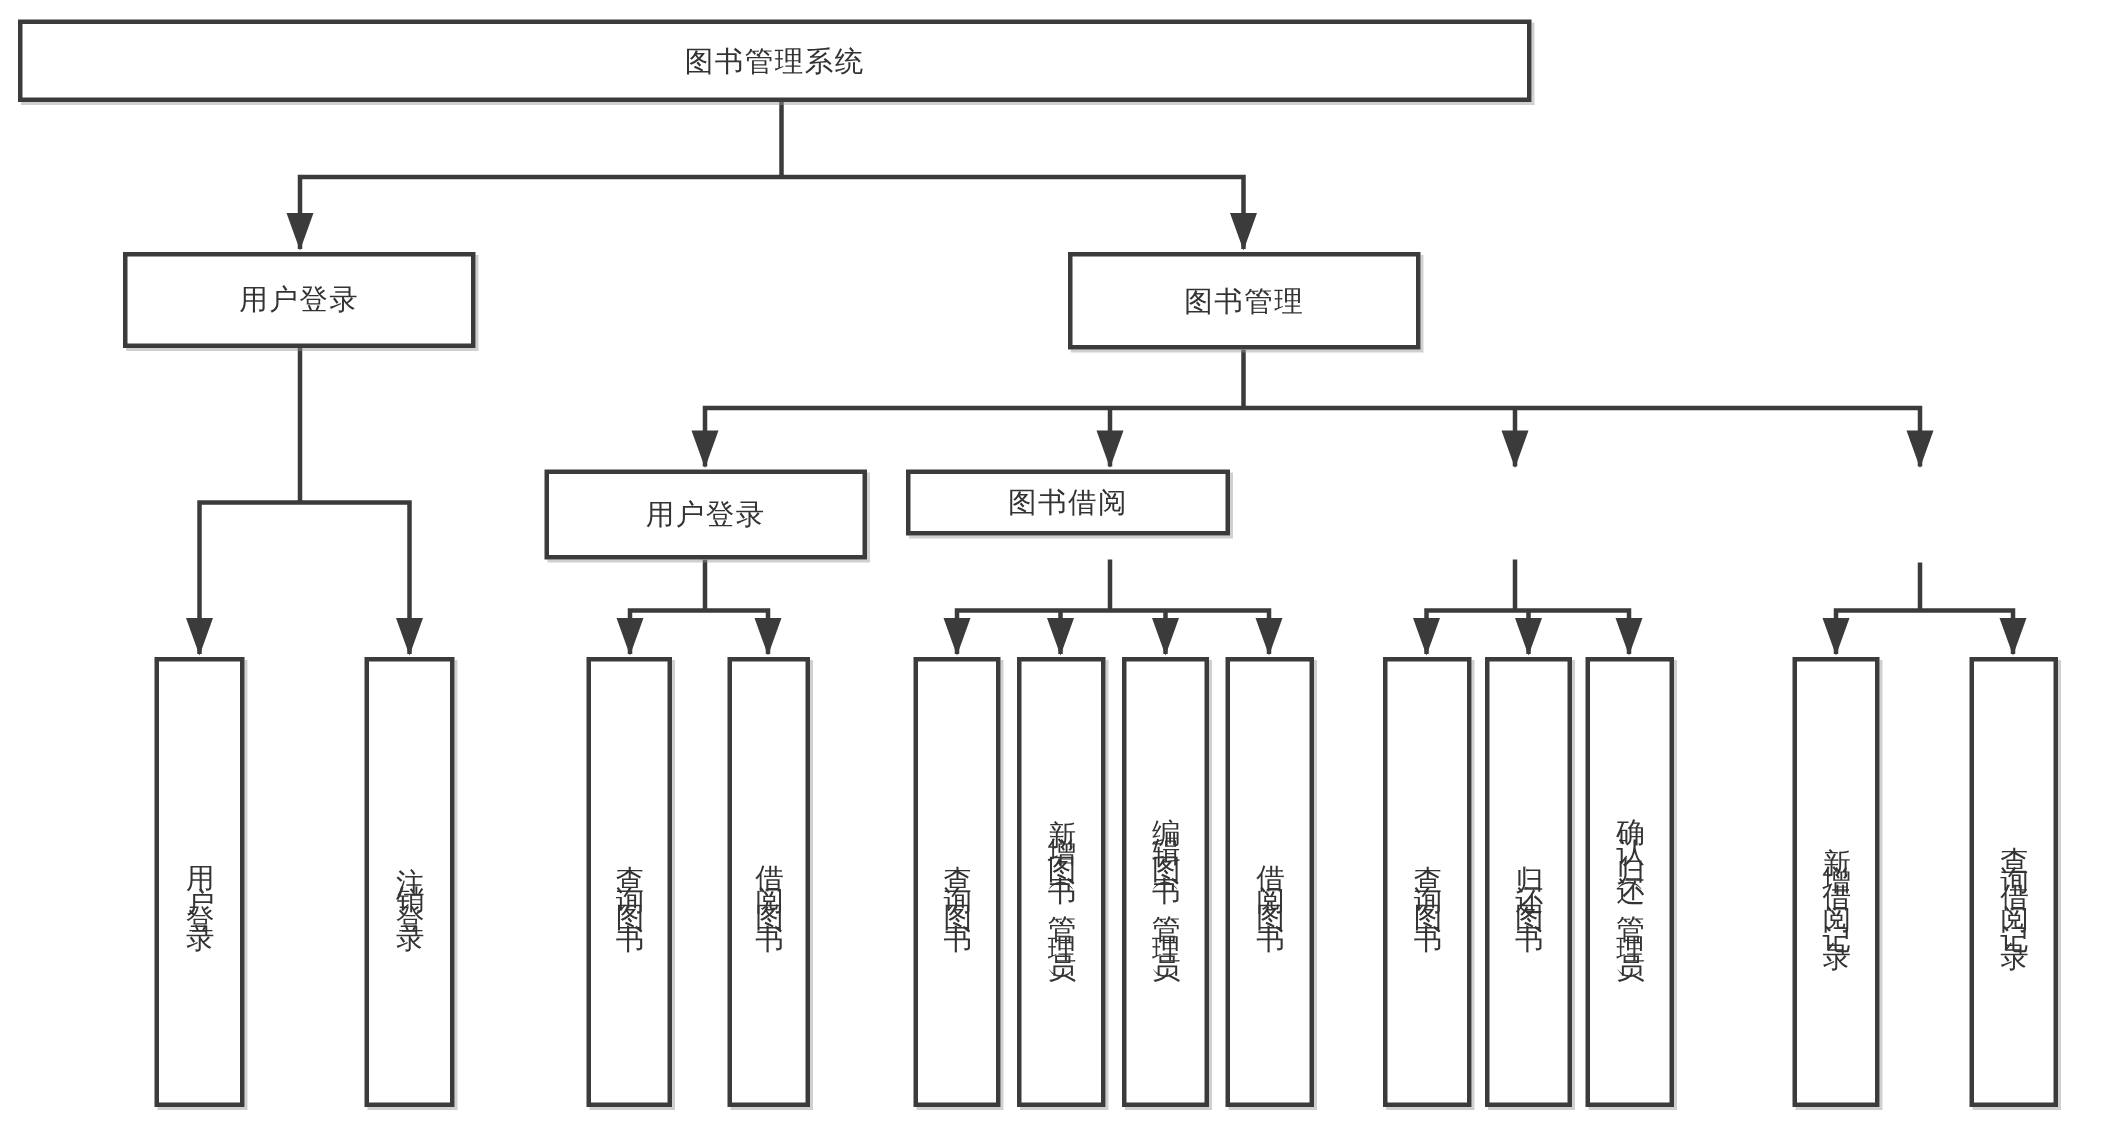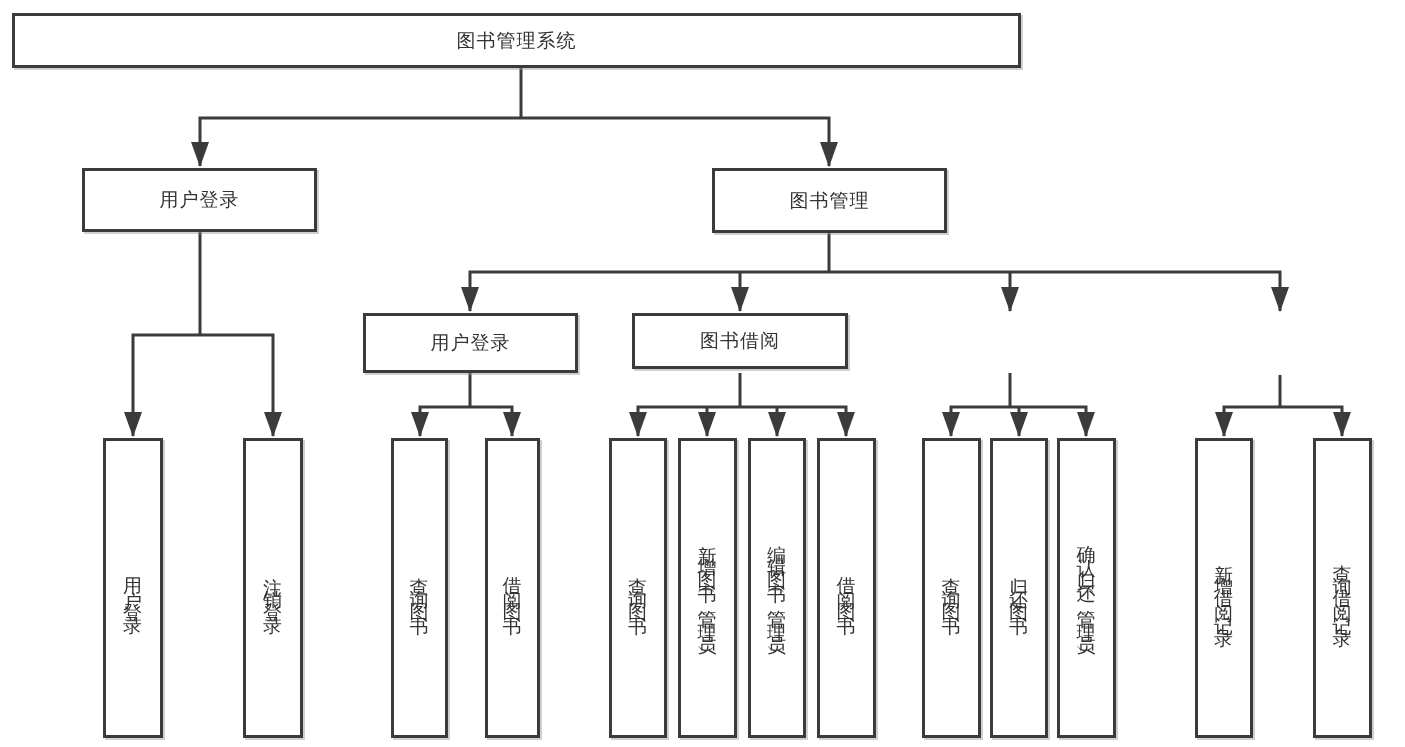--- a/index.html
+++ b/index.html
@@ -106,21 +106,21 @@
   <div class="node" style="left:82px;top:168px;width:235px;height:64px">
     <span class="hlabel">用户登录</span>
   </div>
   <div class="node" style="left:712px;top:168px;width:235px;height:65px">
     <span class="hlabel">图书管理</span>
   </div>
 
   <div class="node" style="left:363px;top:313px;width:215px;height:60px">
     <span class="hlabel">用户登录</span>
   </div>
-  <div class="node" style="left:632px;top:313px;width:216px;height:56px">
+  <div class="node" style="left:604px;top:313px;width:216px;height:44px">
     <span class="hlabel">图书借阅</span>
   </div>
 
   <div class="node leaf" style="left:103px;top:438px;width:60px;height:300px">
     <span class="vlabel">用户登录</span>
   </div>
   <div class="node leaf" style="left:243px;top:438px;width:60px;height:300px">
     <span class="vlabel">注销登录</span>
   </div>
 

